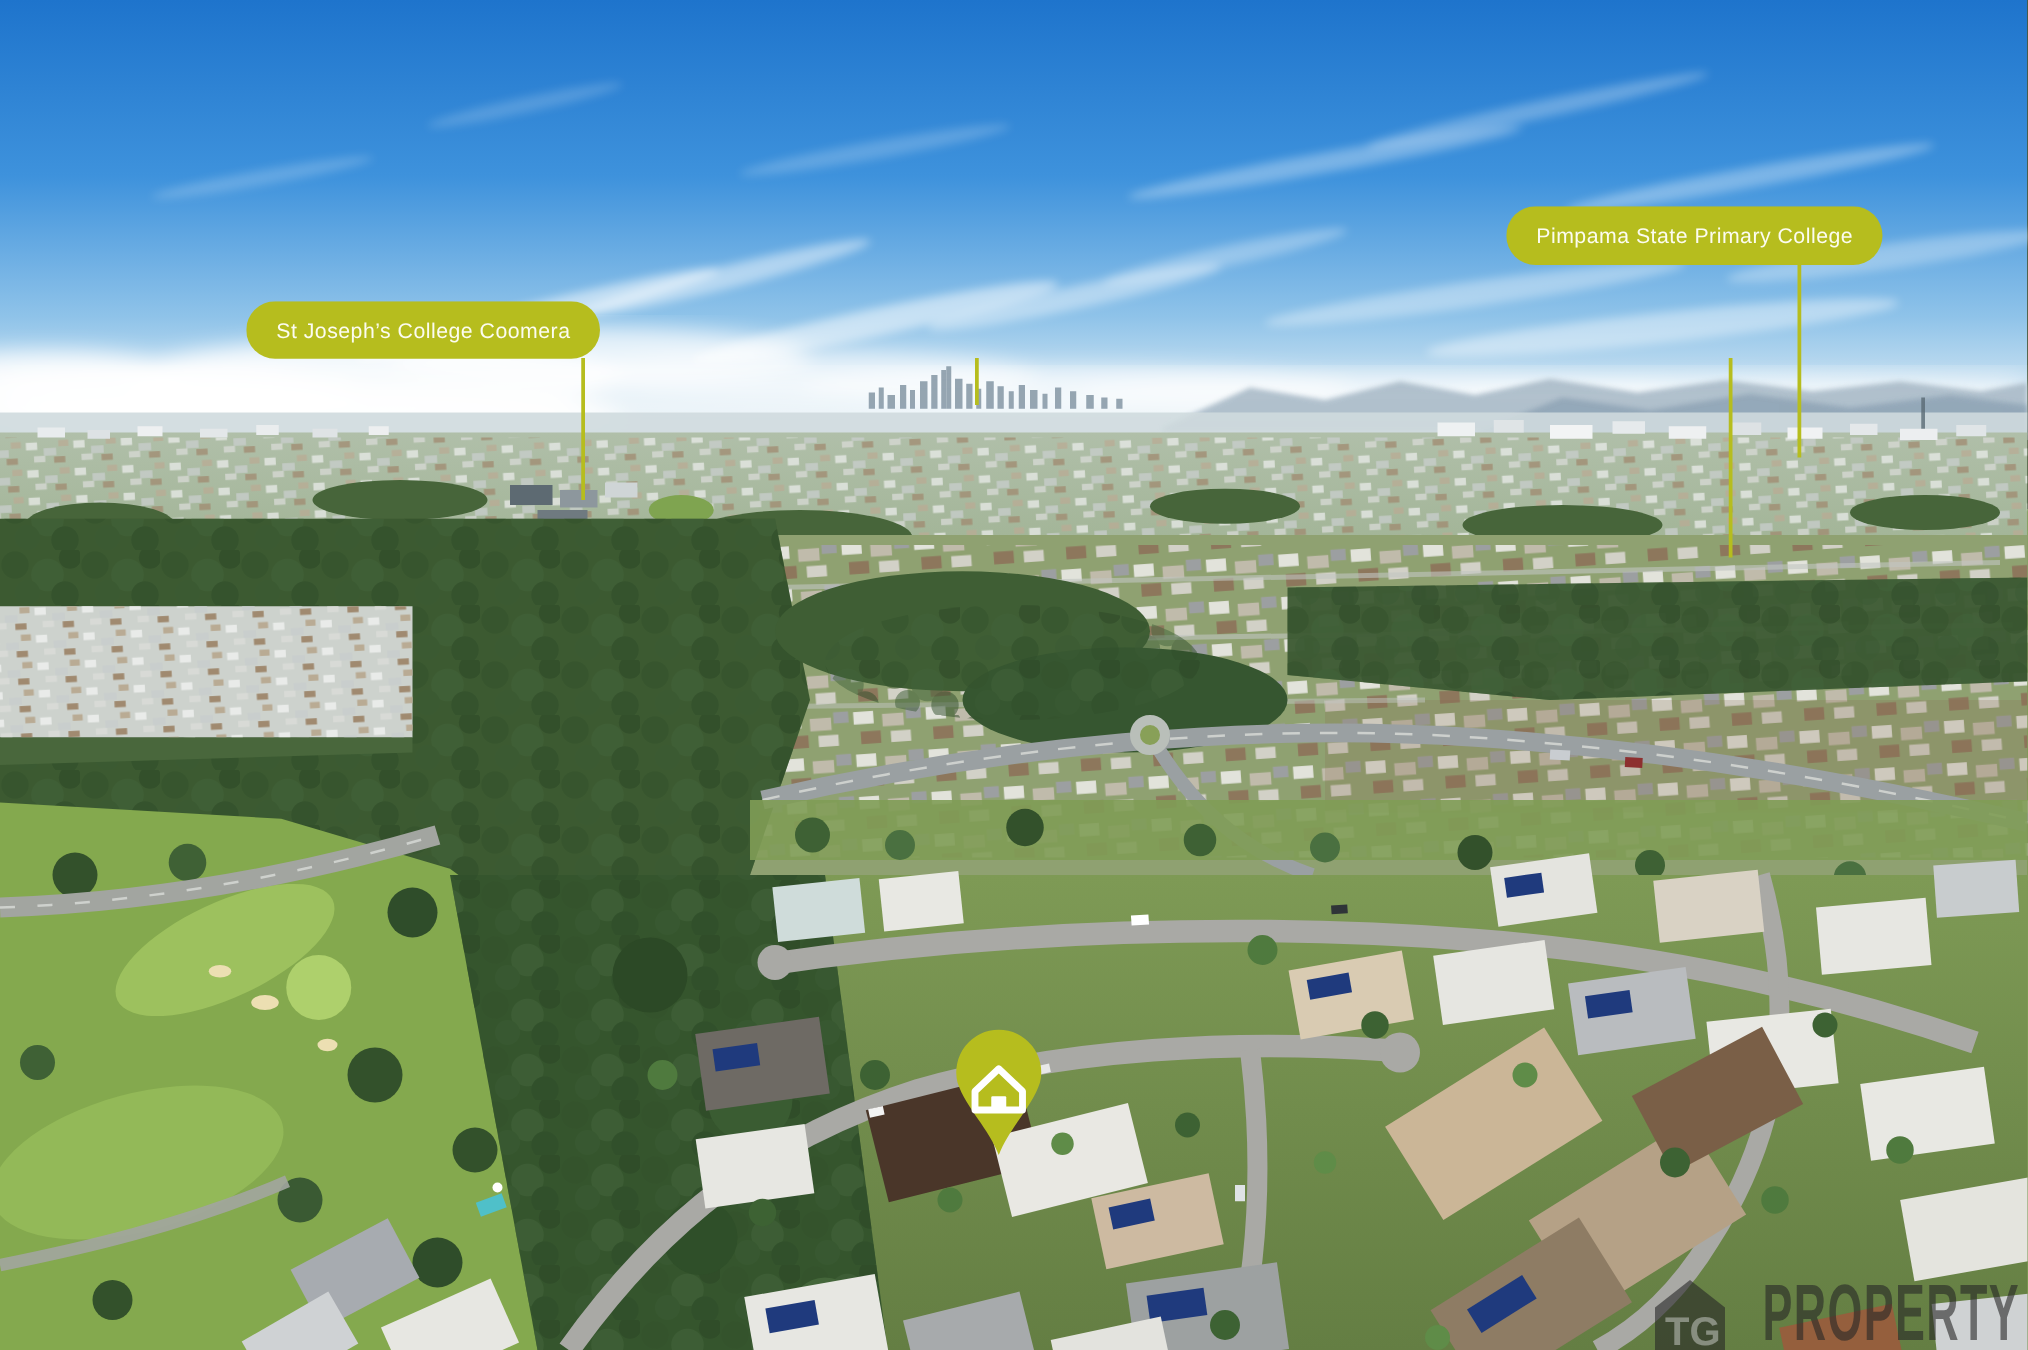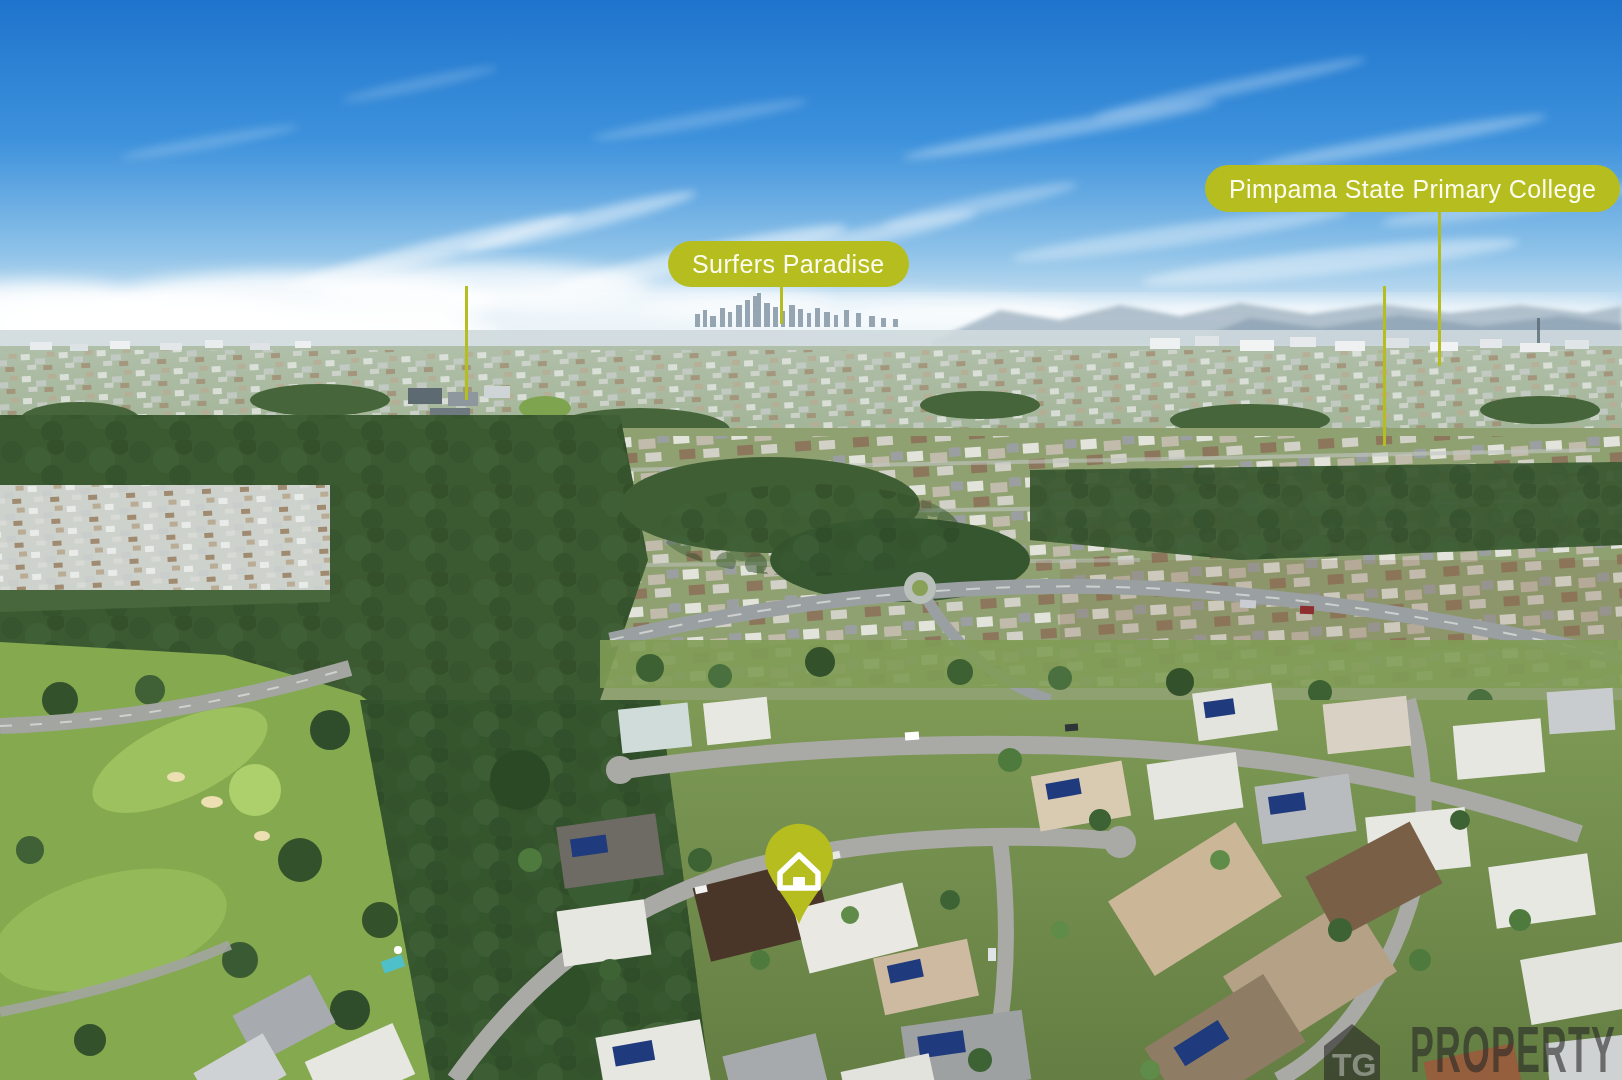--- a/index.html
+++ b/index.html
@@ -3,21 +3,21 @@
 <meta charset="utf-8">
 <style>
   html,body{margin:0;padding:0;background:#222;}
   .stage{
     position:relative;width:1622px;height:1080px;overflow:hidden;
     font-family:"Liberation Sans",sans-serif;background:#7d9a52;
   }
   .stage svg.scene{position:absolute;left:0;top:0;display:block;}
   .pill{
     position:absolute;height:46px;line-height:47px;padding:0 24px;
-    background:var(--accent,#b6bd1e);color:#fcfcf0;font-size:25px;
+    background:var(--accent,#b6bd1e);color:#fcfcf0;font-size:17px;
     letter-spacing:.4px;white-space:nowrap;border-radius:24px;z-index:6;
   }
   .pill.tall{height:47px;line-height:48px;}
   .leader{position:absolute;width:3px;background:var(--accent,#b6bd1e);z-index:5;}
   .marker{position:absolute;z-index:6;}
   .watermark{
     position:absolute;left:1320px;top:1020px;display:flex;align-items:flex-start;
     gap:10px;z-index:7;pointer-events:none;
   }
   .wm-text{
@@ -407,25 +407,25 @@
       <g>
         <rect x="905" y="732" width="14" height="8" fill="#ffffff" transform="rotate(-4 912 736)"></rect>
         <rect x="1065" y="724" width="13" height="7" fill="#2f3438" transform="rotate(-4 1071 727)"></rect>
         <rect x="828" y="852" width="12" height="7" fill="#e8e8e8" transform="rotate(-12 834 855)"></rect>
         <rect x="695" y="886" width="12" height="7" fill="#f2f2f2" transform="rotate(-12 701 889)"></rect>
         <rect x="988" y="948" width="8" height="13" fill="#dfe3e6"></rect>
       </g>
     </g>
   </svg>
 
+  <div class="pill" style="left:197px;top:241px">
+    <span>St Joseph’s College Coomera</span>
+  </div>
   <div class="leader" style="left:465px;top:286px;height:114px"></div>
 
-  <div class="pill" style="left:668px;top:241px">
-    <span>Surfers Paradise</span>
-  </div>
   <div class="leader" style="left:780px;top:286px;height:38px"></div>
 
   <div class="leader" style="left:1383px;top:286px;height:160px"></div>
 
   <div class="pill tall" style="left:1205px;top:165px">
     <span>Pimpama State Primary College</span>
   </div>
   <div class="leader" style="left:1438px;top:211px;height:155px"></div>
 
   <svg class="marker" style="left:758px;top:822px" width="82" height="104" viewBox="0 0 82 104">

